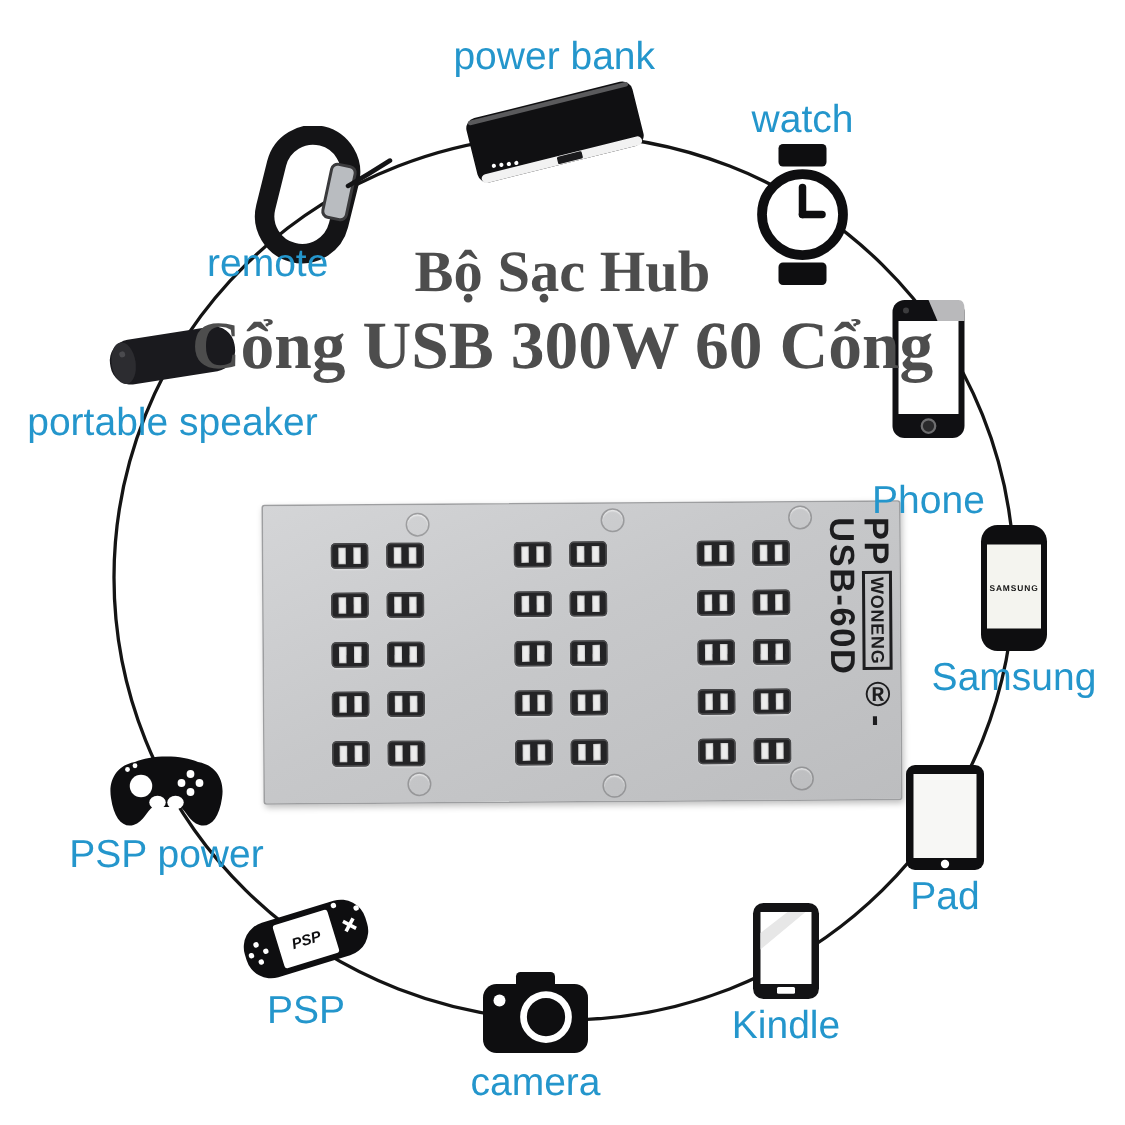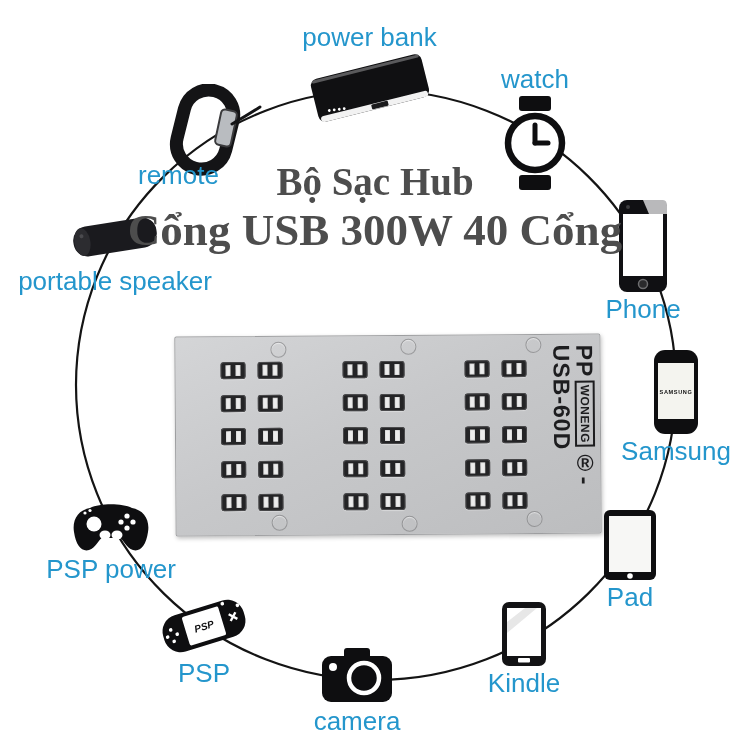--- a/index.html
+++ b/index.html
@@ -29,42 +29,42 @@
              font-weight:700;font-size:23px;color:#1d1d1f;letter-spacing:1px;line-height:1;}
   .brand-box{border:2px solid #1d1d1f;font-size:12px;padding:2px 1px;margin:3px 0;letter-spacing:0.5px;}
   
   .device{position:absolute;z-index:3;display:flex;flex-direction:column;align-items:center;}
   .device-label{color:var(--label-blue,#2496cc);font-size:26px;line-height:30px;white-space:nowrap;}
   .d-power-bank{left:292px;top:22px;width:155px;}
   .d-watch{left:500px;top:64px;width:70px;}
   .d-fibit{left:132px;top:84px;width:130px;align-items:flex-start;}
   .d-fibit svg{align-self:flex-end;}
   .d-fibit .device-label{margin-top:-16px;margin-left:6px;}
-  .d-phone{left:616px;top:198px;width:54px;}
+  .d-phone{left:592px;top:198px;width:54px;gap:24px;}
   .d-speaker{left:25px;top:208px;width:180px;}
   .d-samsung{left:650px;top:348px;width:52px;text-align:center;}
   .d-pod{left:50px;top:332px;width:54px;}
   .d-psp-remote{left:48px;top:496px;width:126px;}
   .d-psp{left:158px;top:594px;width:92px;}
   .d-camera{left:318px;top:644px;width:78px;}
   .d-kindle{left:498px;top:600px;width:52px;}
   .d-pad{left:602px;top:508px;width:56px;}
 </style>
 </head>
 <body>
 
 <div class="canvas" style="--label-blue: #2496cc; --title-gray: #4d4d4d; --hub-gray: #c7c8ca;">
 
   <svg class="ring" width="750" height="750">
     <ellipse cx="376" cy="385" rx="300" ry="295"></ellipse>
   </svg>
 
   <div class="title">
     <div class="l1">Bộ Sạc Hub</div>
-    <div class="l2">Cổng USB 300W 40 Cổng</div>
+    <div class="l2">Cổng USB 300W 60 Cổng</div>
   </div>
 
   <div class="hub">
     <div class="screw" style="left:95px;top:5px;"></div>
     <div class="screw" style="left:225px;top:3px;"></div>
     <div class="screw" style="left:350px;top:2px;"></div>
     <div class="screw" style="left:95px;top:178px;"></div>
     <div class="screw" style="left:225px;top:180px;"></div>
     <div class="screw" style="left:350px;top:176px;"></div>
     <div class="port-groups">

